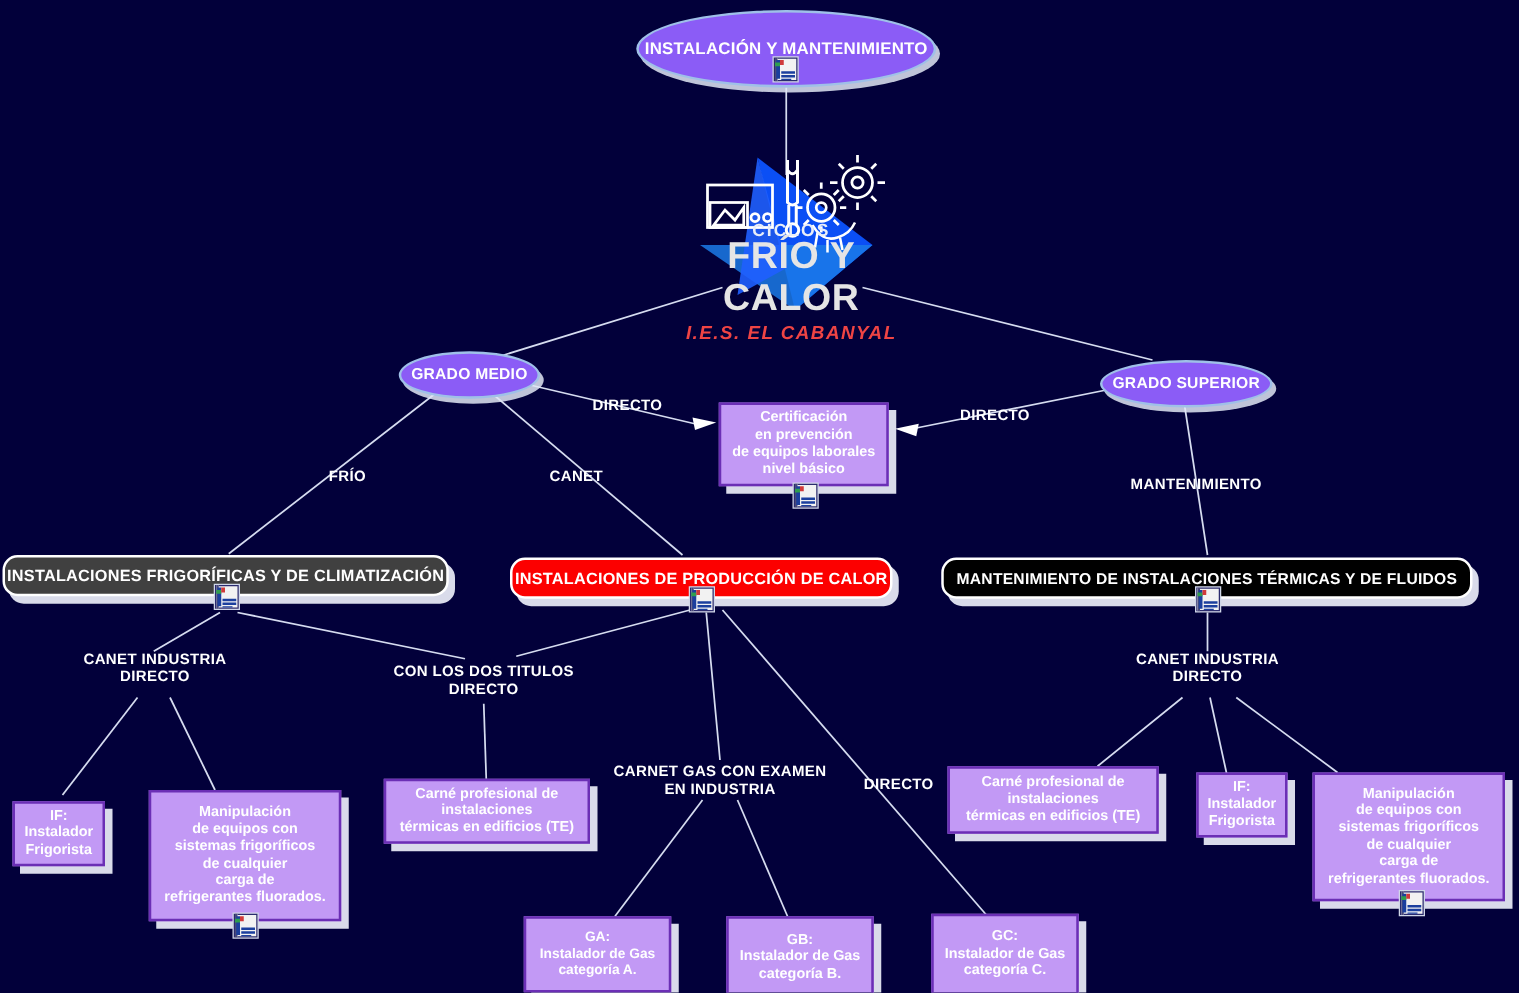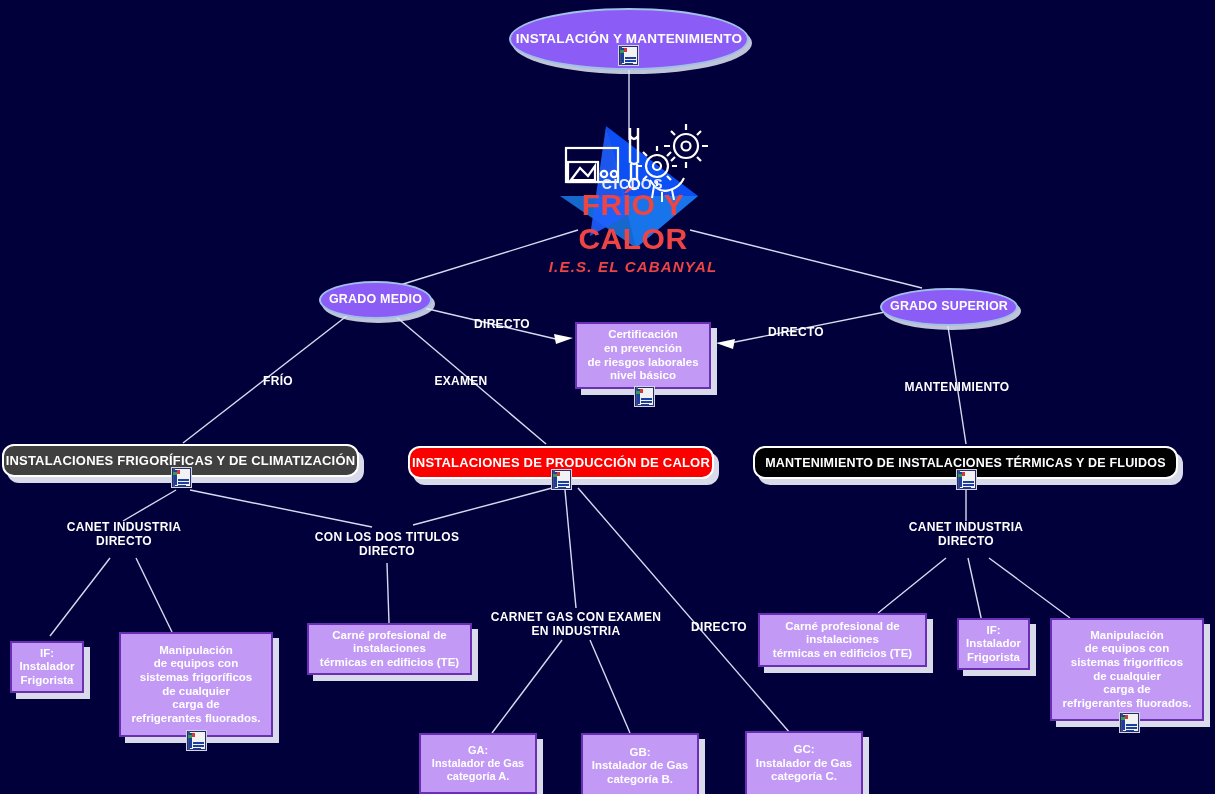--- a/index.html
+++ b/index.html
@@ -91,21 +91,21 @@
 
   
   #logo { position:absolute; z-index:3; }
   #logo .tri { position:absolute; left:0; top:0; }
   .logo-txt {
     position:absolute; width:100%; text-align:center;
     font-weight:bold; color:#ffffff;
     letter-spacing:.5px;
   }
   #ciclos { top:58px; font-size:14px; color:#e9eef8; letter-spacing:1.6px; }
-  #fyc    { top:70px; font-size:30px; color:#ef4444; letter-spacing:.5px; }
+  #fyc    { top:70px; font-size:30px; color:#e5e5e5; letter-spacing:.5px; }
   #ies    { top:140px; font-size:15px; color:#ef4444; letter-spacing:1.2px;font-style:italic; }
 </style>
 </head>
 <body>
 
 <div id="stage">
 
   <svg id="edges" viewBox="0 0 1215 794" width="1215" height="794">
     <g stroke="#d6dcf0" stroke-width="1.4" fill="none">
 
@@ -218,21 +218,21 @@
     <span class="lbl">GRADO MEDIO</span>
   </div>
 
   <div class="node ellipse" style="left:880px; top:288px; width:138px; height:38px; font-size:12.5px;">
     <span class="lbl">GRADO SUPERIOR</span>
   </div>
 
   <div class="node card" style="left:575px; top:322px; width:136px; height:67px; font-size:11.5px; white-space:pre-line;">
     <span>Certificación
 en prevención
-de riesgos laborales
+de equipos laborales
 nivel básico</span>
   </div>
   <div class="noteicon" style="left:635px; top:387px;">
     <i class="spine"></i><span class="pic"><b class="g"></b><b class="r"></b></span>
     <i class="l1"></i><i class="l2"></i><i class="l3"></i>
   </div>
 
   <div class="node bar blue" style="left:2px; top:444px; width:357px; height:33px; font-size:13px;">
     <span>INSTALACIONES FRIGORÍFICAS Y DE CLIMATIZACIÓN</span>
   </div>
@@ -253,21 +253,21 @@
     <span>MANTENIMIENTO DE INSTALACIONES TÉRMICAS Y DE FLUIDOS</span>
   </div>
   <div class="noteicon" style="left:957px; top:470px;">
     <i class="spine"></i><span class="pic"><b class="g"></b><b class="r"></b></span>
     <i class="l1"></i><i class="l2"></i><i class="l3"></i>
   </div>
 
   <div class="elabel" style="left:462px; top:318px; width:80px; font-size:12px;">DIRECTO</div>
   <div class="elabel" style="left:755px; top:326px; width:82px; font-size:12px;">DIRECTO</div>
   <div class="elabel" style="left:248px; top:375px; width:60px; font-size:12px;">FRÍO</div>
-  <div class="elabel" style="left:430px; top:375px; width:62px; font-size:12px;">EXAMEN</div>
+  <div class="elabel" style="left:430px; top:375px; width:62px; font-size:12px;">CANET</div>
   <div class="elabel" style="left:886px; top:381px; width:142px; font-size:12px;">MANTENIMIENTO</div>
 
   <div class="elabel" style="left:48px; top:521px; width:152px; font-size:12px;">CANET INDUSTRIA
 DIRECTO</div>
   <div class="elabel" style="left:310px; top:531px; width:154px; font-size:12px;">CON LOS DOS TITULOS
 DIRECTO</div>
   <div class="elabel" style="left:490px; top:611px; width:172px; font-size:12px;">CARNET GAS CON EXAMEN
 EN INDUSTRIA</div>
   <div class="elabel" style="left:684px; top:621px; width:70px; font-size:12px;">DIRECTO</div>
   <div class="elabel" style="left:890px; top:521px; width:152px; font-size:12px;">CANET INDUSTRIA

